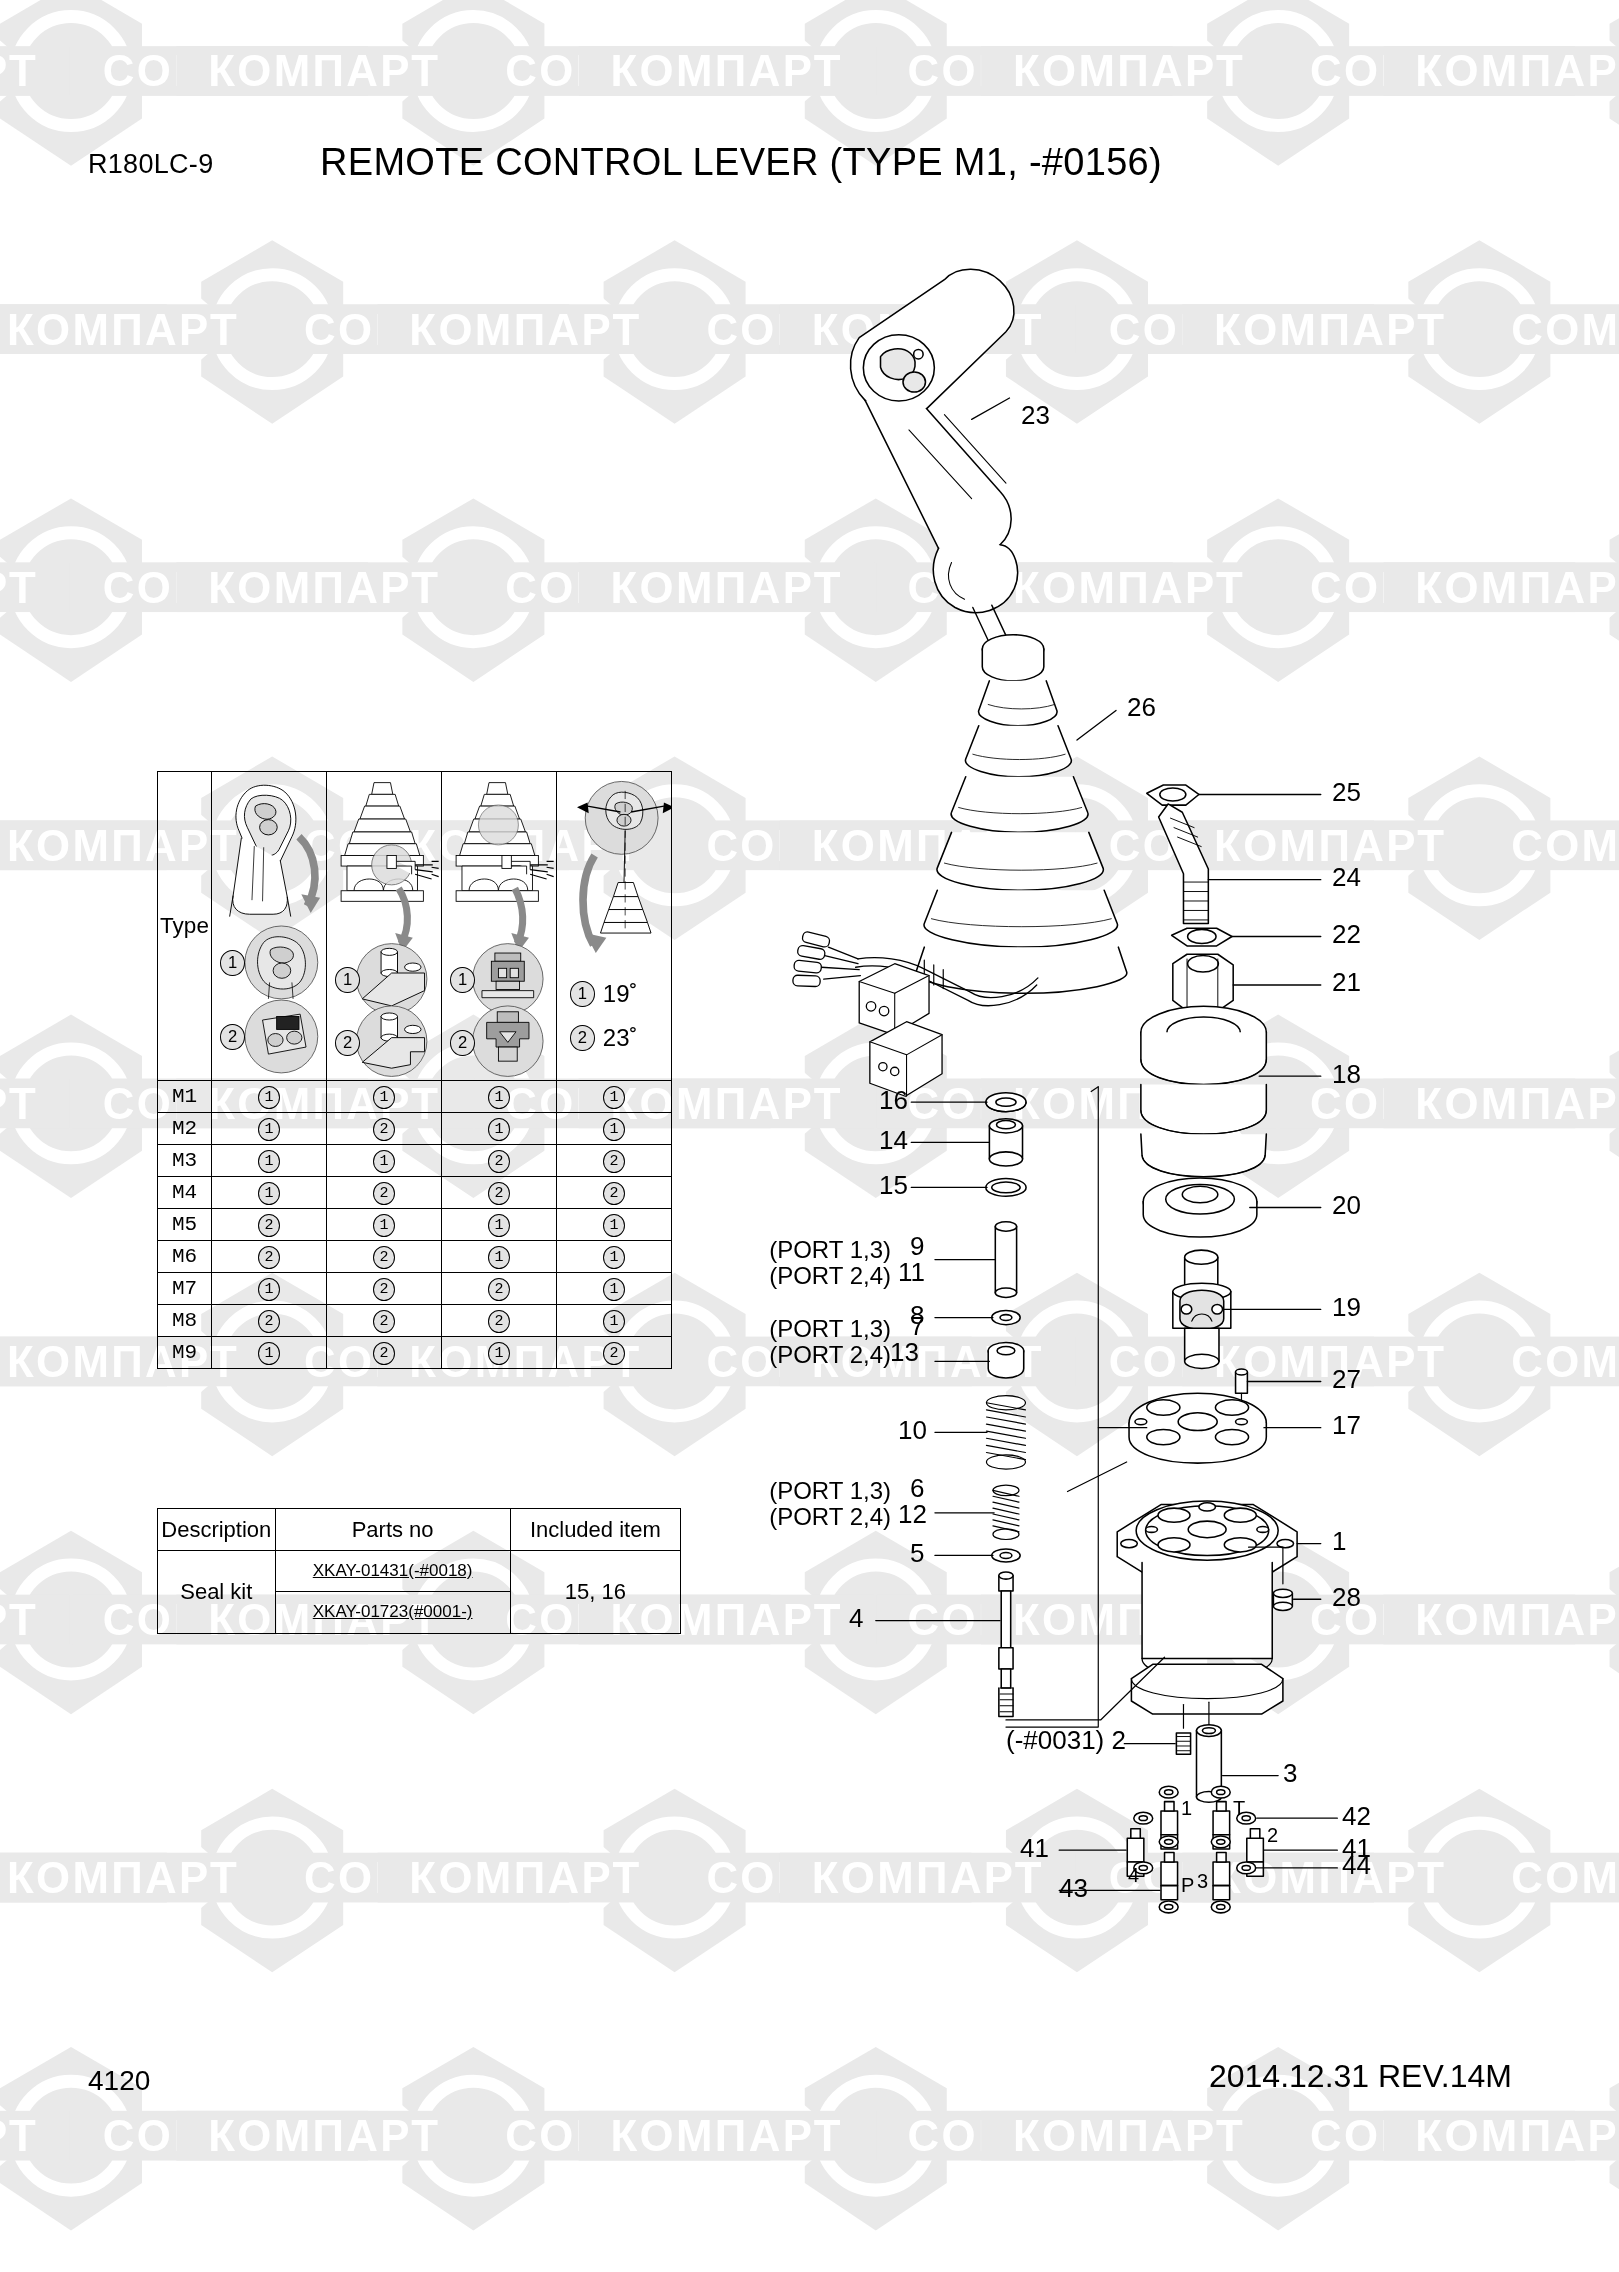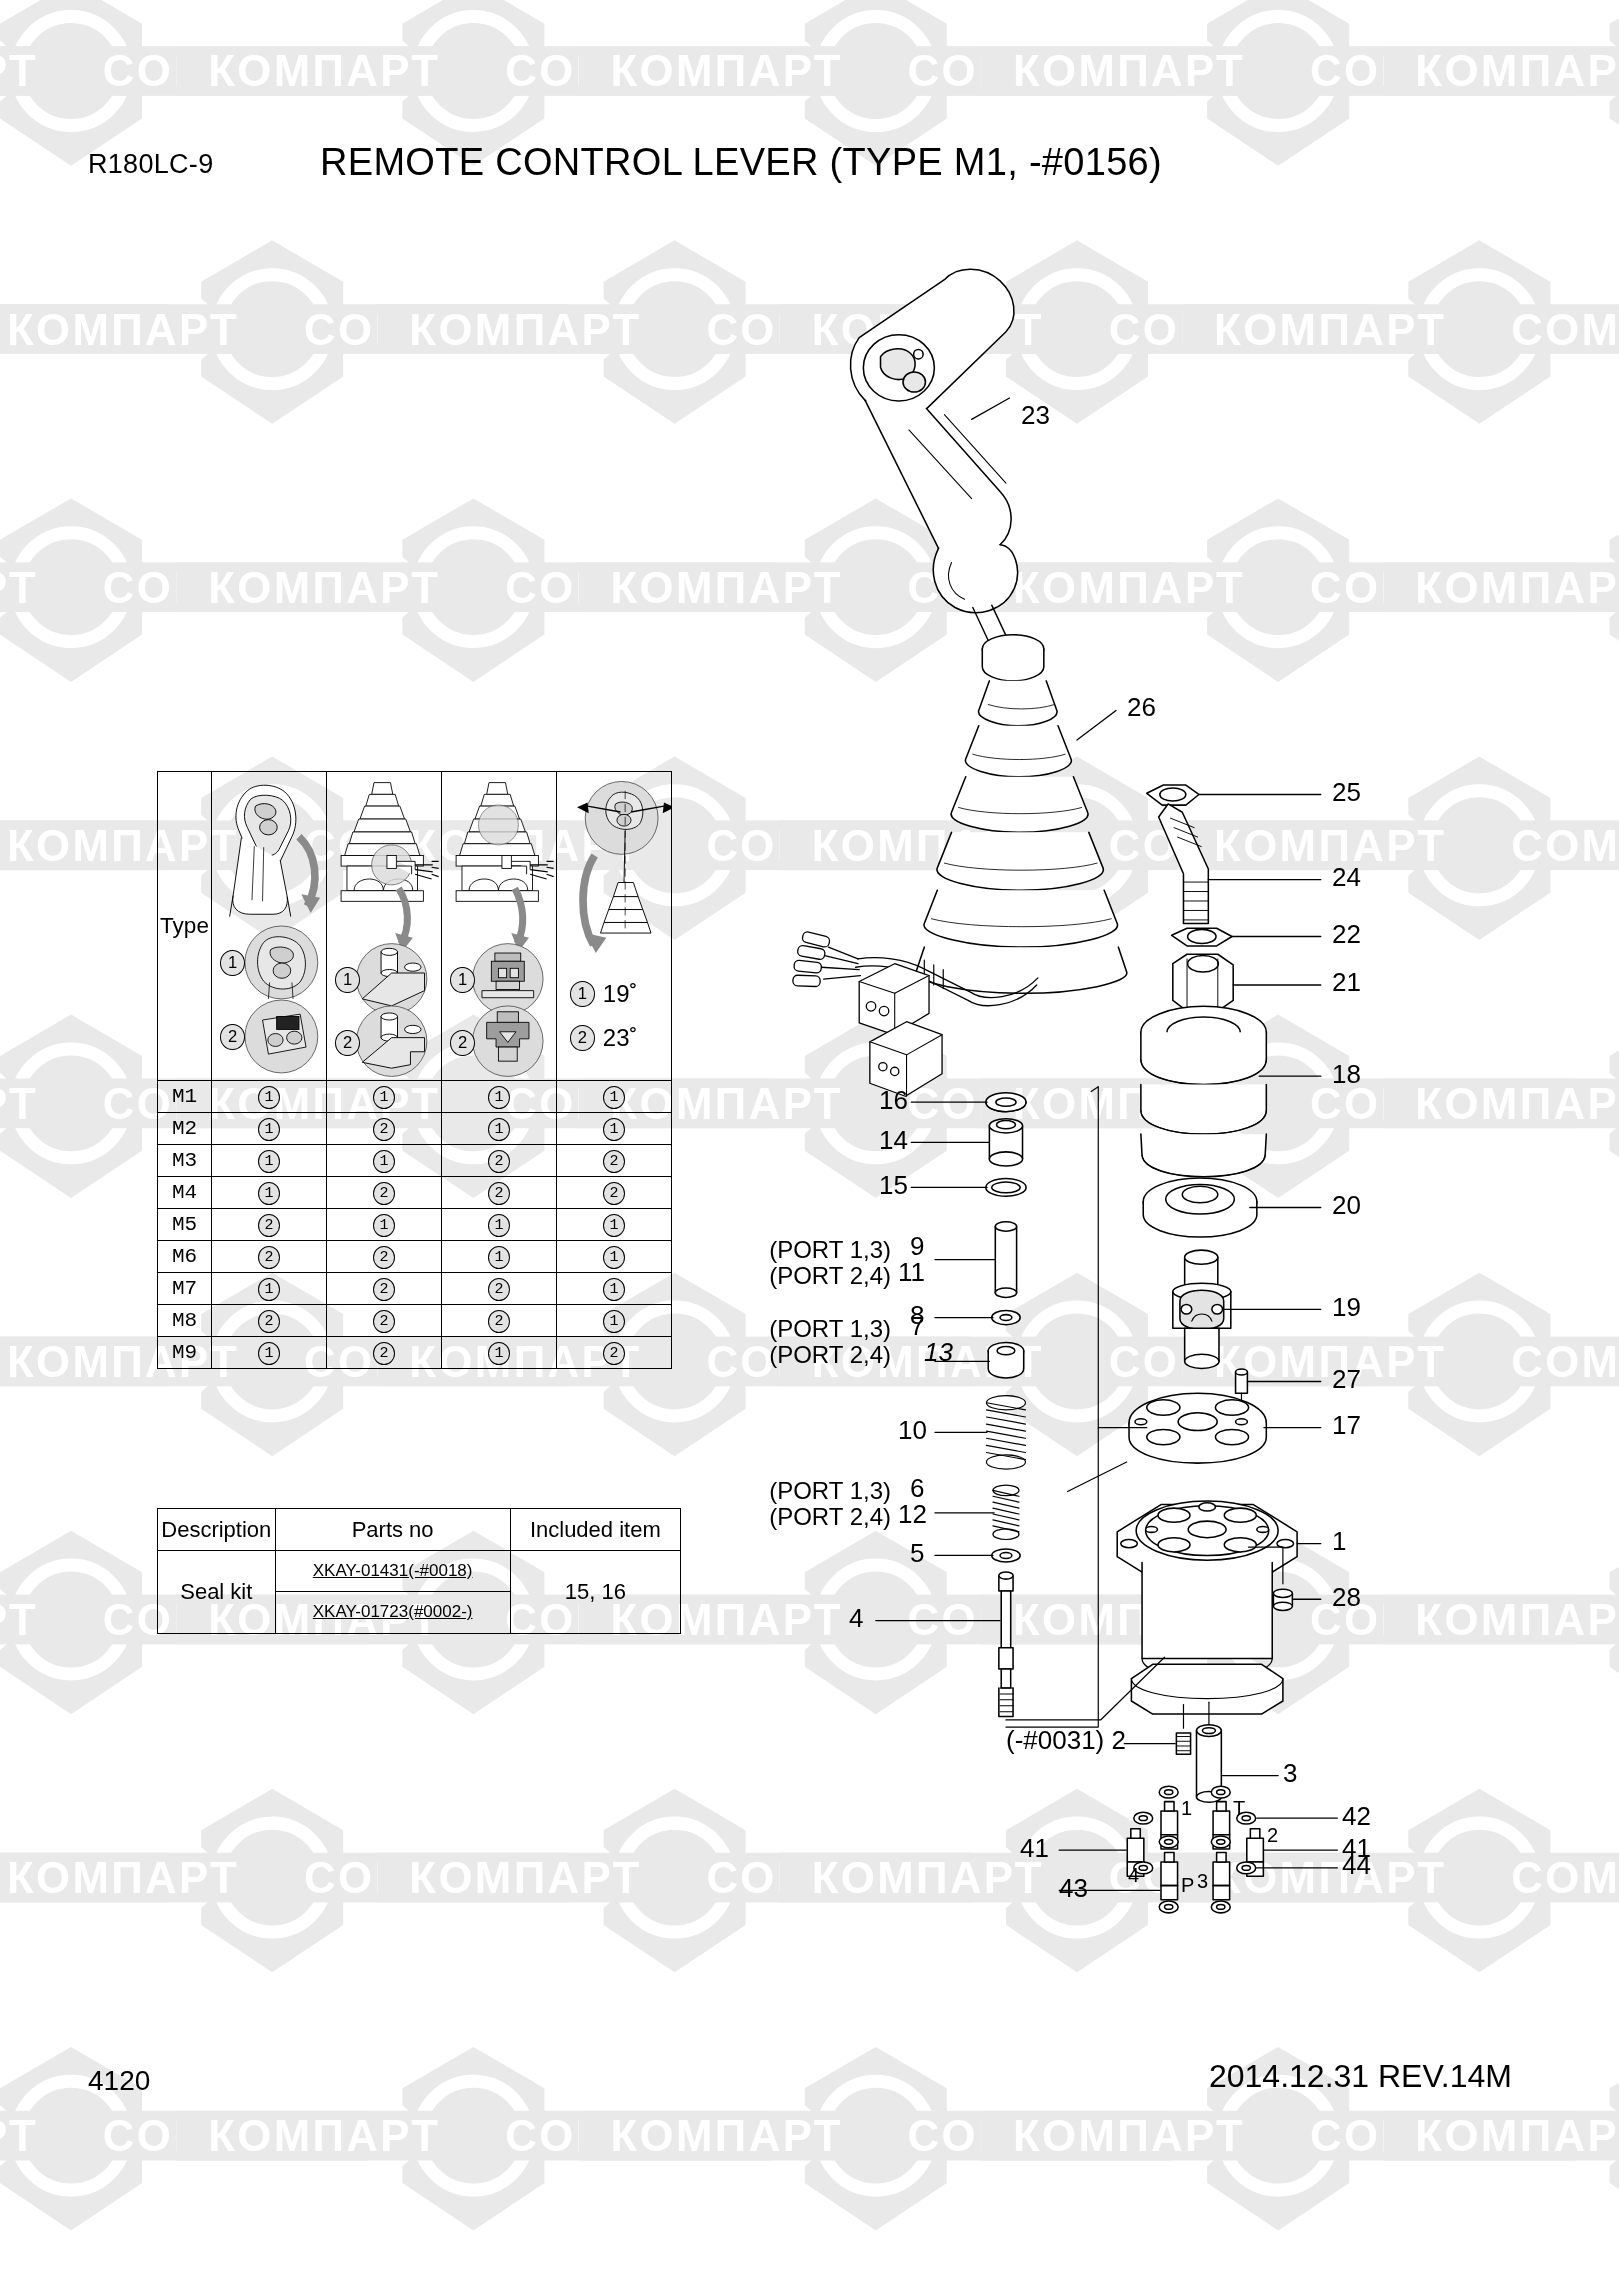--- a/index.html
+++ b/index.html
@@ -875,21 +875,21 @@
         <th style="width:112px">Description</th>
         <th style="width:240px">Parts no</th>
         <th style="width:172px">Included item</th>
       </tr>
       <tr>
         <td rowspan="2">Seal kit</td>
         <td class="pn">XKAY-01431(-#0018)</td>
         <td rowspan="2">15, 16</td>
       </tr>
       <tr>
-        <td class="pn">XKAY-01723(#0002-)</td>
+        <td class="pn">XKAY-01723(#0001-)</td>
       </tr>
     </tbody>
   </table>
 
   <div class="abs callout" style="left:1021px;top:402px;">23</div>
   <div class="abs callout" style="left:1127px;top:694px;">26</div>
   <div class="abs callout" style="left:1332px;top:779px;">25</div>
   <div class="abs callout" style="left:1332px;top:864px;">24</div>
   <div class="abs callout" style="left:1332px;top:921px;">22</div>
   <div class="abs callout" style="left:1332px;top:969px;">21</div>
@@ -908,21 +908,21 @@
   <div class="abs portlabel" style="left:702px;top:1236px;width:189px;">(PORT 1,3)</div>
   <div class="abs callout" style="left:910px;top:1233px;">9</div>
   <div class="abs portlabel" style="left:702px;top:1262px;width:189px;">(PORT 2,4)</div>
   <div class="abs callout" style="left:898px;top:1259px;">11</div>
 
   <div class="abs callout" style="left:910px;top:1302px;">8</div>
 
   <div class="abs portlabel" style="left:702px;top:1315px;width:189px;">(PORT 1,3)</div>
   <div class="abs callout" style="left:910px;top:1313px;">7</div>
   <div class="abs portlabel" style="left:702px;top:1341px;width:189px;">(PORT 2,4)</div>
-  <div class="abs callout" style="left:924px;top:1339px;font-style:italic;">13</div>
+  <div class="abs callout" style="left:890px;top:1339px;">13</div>
 
   <div class="abs callout" style="left:898px;top:1417px;">10</div>
 
   <div class="abs portlabel" style="left:702px;top:1477px;width:189px;">(PORT 1,3)</div>
   <div class="abs callout" style="left:910px;top:1475px;">6</div>
   <div class="abs portlabel" style="left:702px;top:1503px;width:189px;">(PORT 2,4)</div>
   <div class="abs callout" style="left:898px;top:1501px;">12</div>
 
   <div class="abs callout" style="left:910px;top:1540px;">5</div>
   <div class="abs callout" style="left:849px;top:1605px;">4</div>

